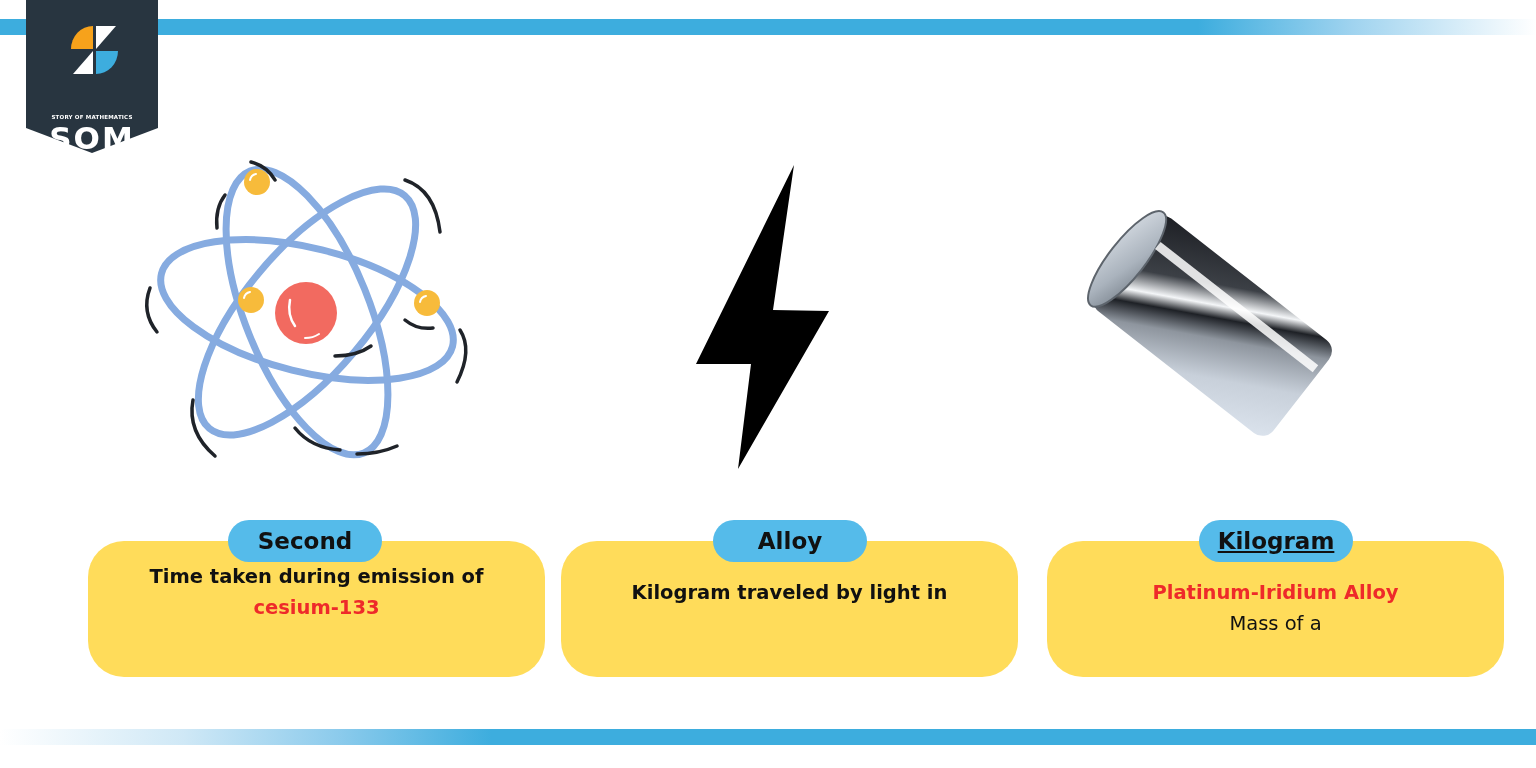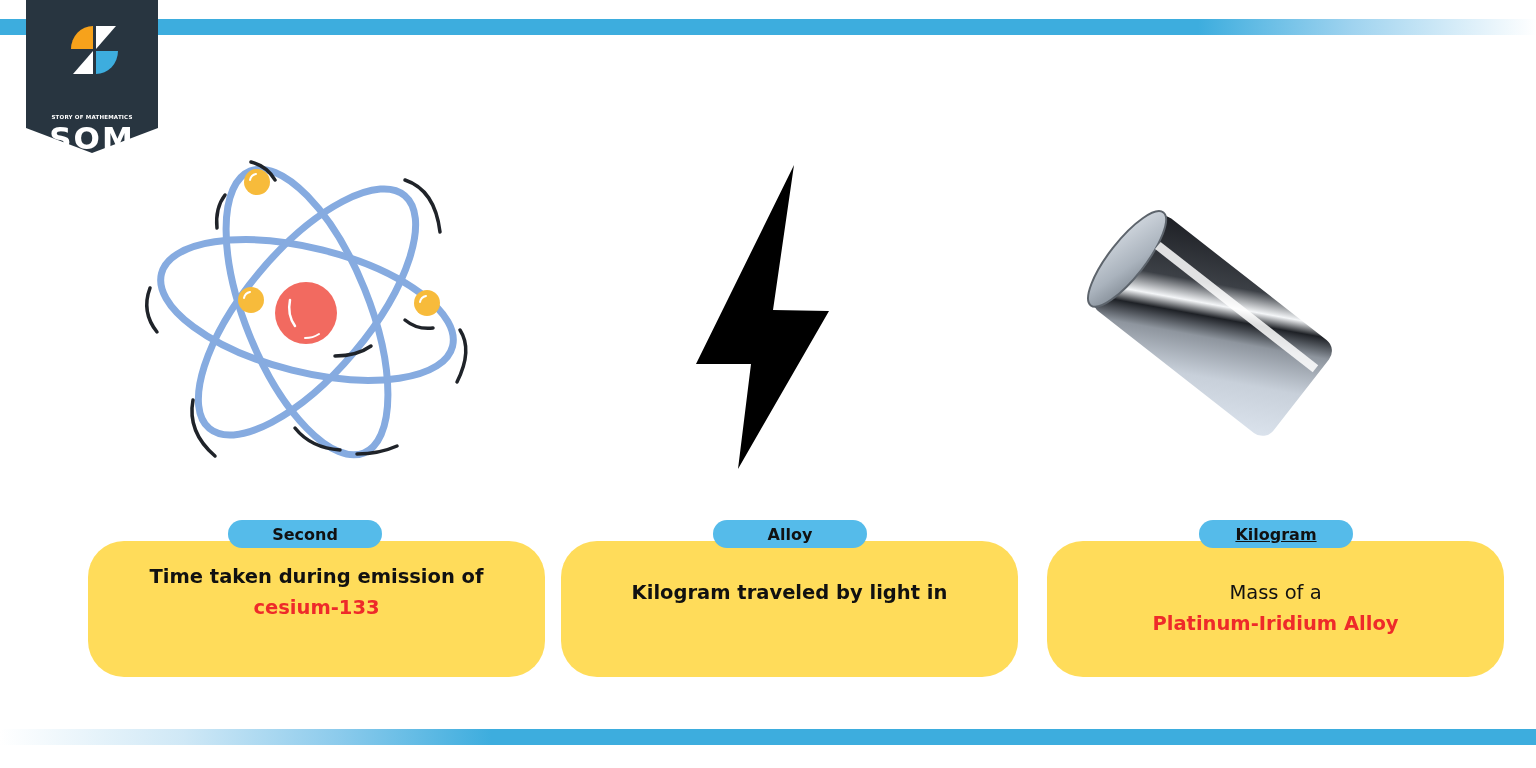--- a/index.html
+++ b/index.html
@@ -27,24 +27,24 @@
       position: absolute; left: 26px; top: 114px; width: 132px; text-align: center;
       color: #ffffff; font-weight: bold; font-size: 5.5px; letter-spacing: 0.2px;
       font-family: "DejaVu Sans", sans-serif;
     }
     .illus { position: absolute; }
     .card {
       position: absolute; top: 541px; width: 457px; height: 136px;
       background: #ffdc5a; border-radius: 36px;
     }
     .pill {
-      position: absolute; top: 520px; width: 154px; height: 28px;
+      position: absolute; top: 520px; width: 154px; height: 42px;
       background: #55bbea; border-radius: 21px;
       display: flex; align-items: center; justify-content: center;
-      font-weight: bold; font-size: 16px; color: #111111;
+      font-weight: bold; font-size: 23px; color: #111111;
       font-family: "DejaVu Sans", sans-serif;
     }
     .card-text {
       position: absolute; left: 0; right: 0; text-align: center;
       font-family: "DejaVu Sans", sans-serif; font-size: 19.5px; line-height: 31px;
       color: #111111;
     }
     .bold { font-weight: bold; }
     .red { color: #ee2a2a; font-weight: bold; }
     .line { display: block; white-space: nowrap; }
@@ -150,17 +150,17 @@
 
 <div class="card" style="left:561px;">
   <div class="card-text bold" style="top:36px;">
     <span class="line">Kilogram traveled by light in</span>
   </div>
 </div>
 <div class="pill" style="left:713px;">Alloy</div>
 
 <div class="card" style="left:1047px;">
   <div class="card-text" style="top:36px;">
+    <span class="line red">Platinum-Iridium Alloy</span>
     <span class="line">Mass of a</span>
-    <span class="line red">Platinum-Iridium Alloy</span>
   </div>
 </div>
 <div class="pill" style="left:1199px;text-decoration:underline;">Kilogram</div>
 
 </body></html>

